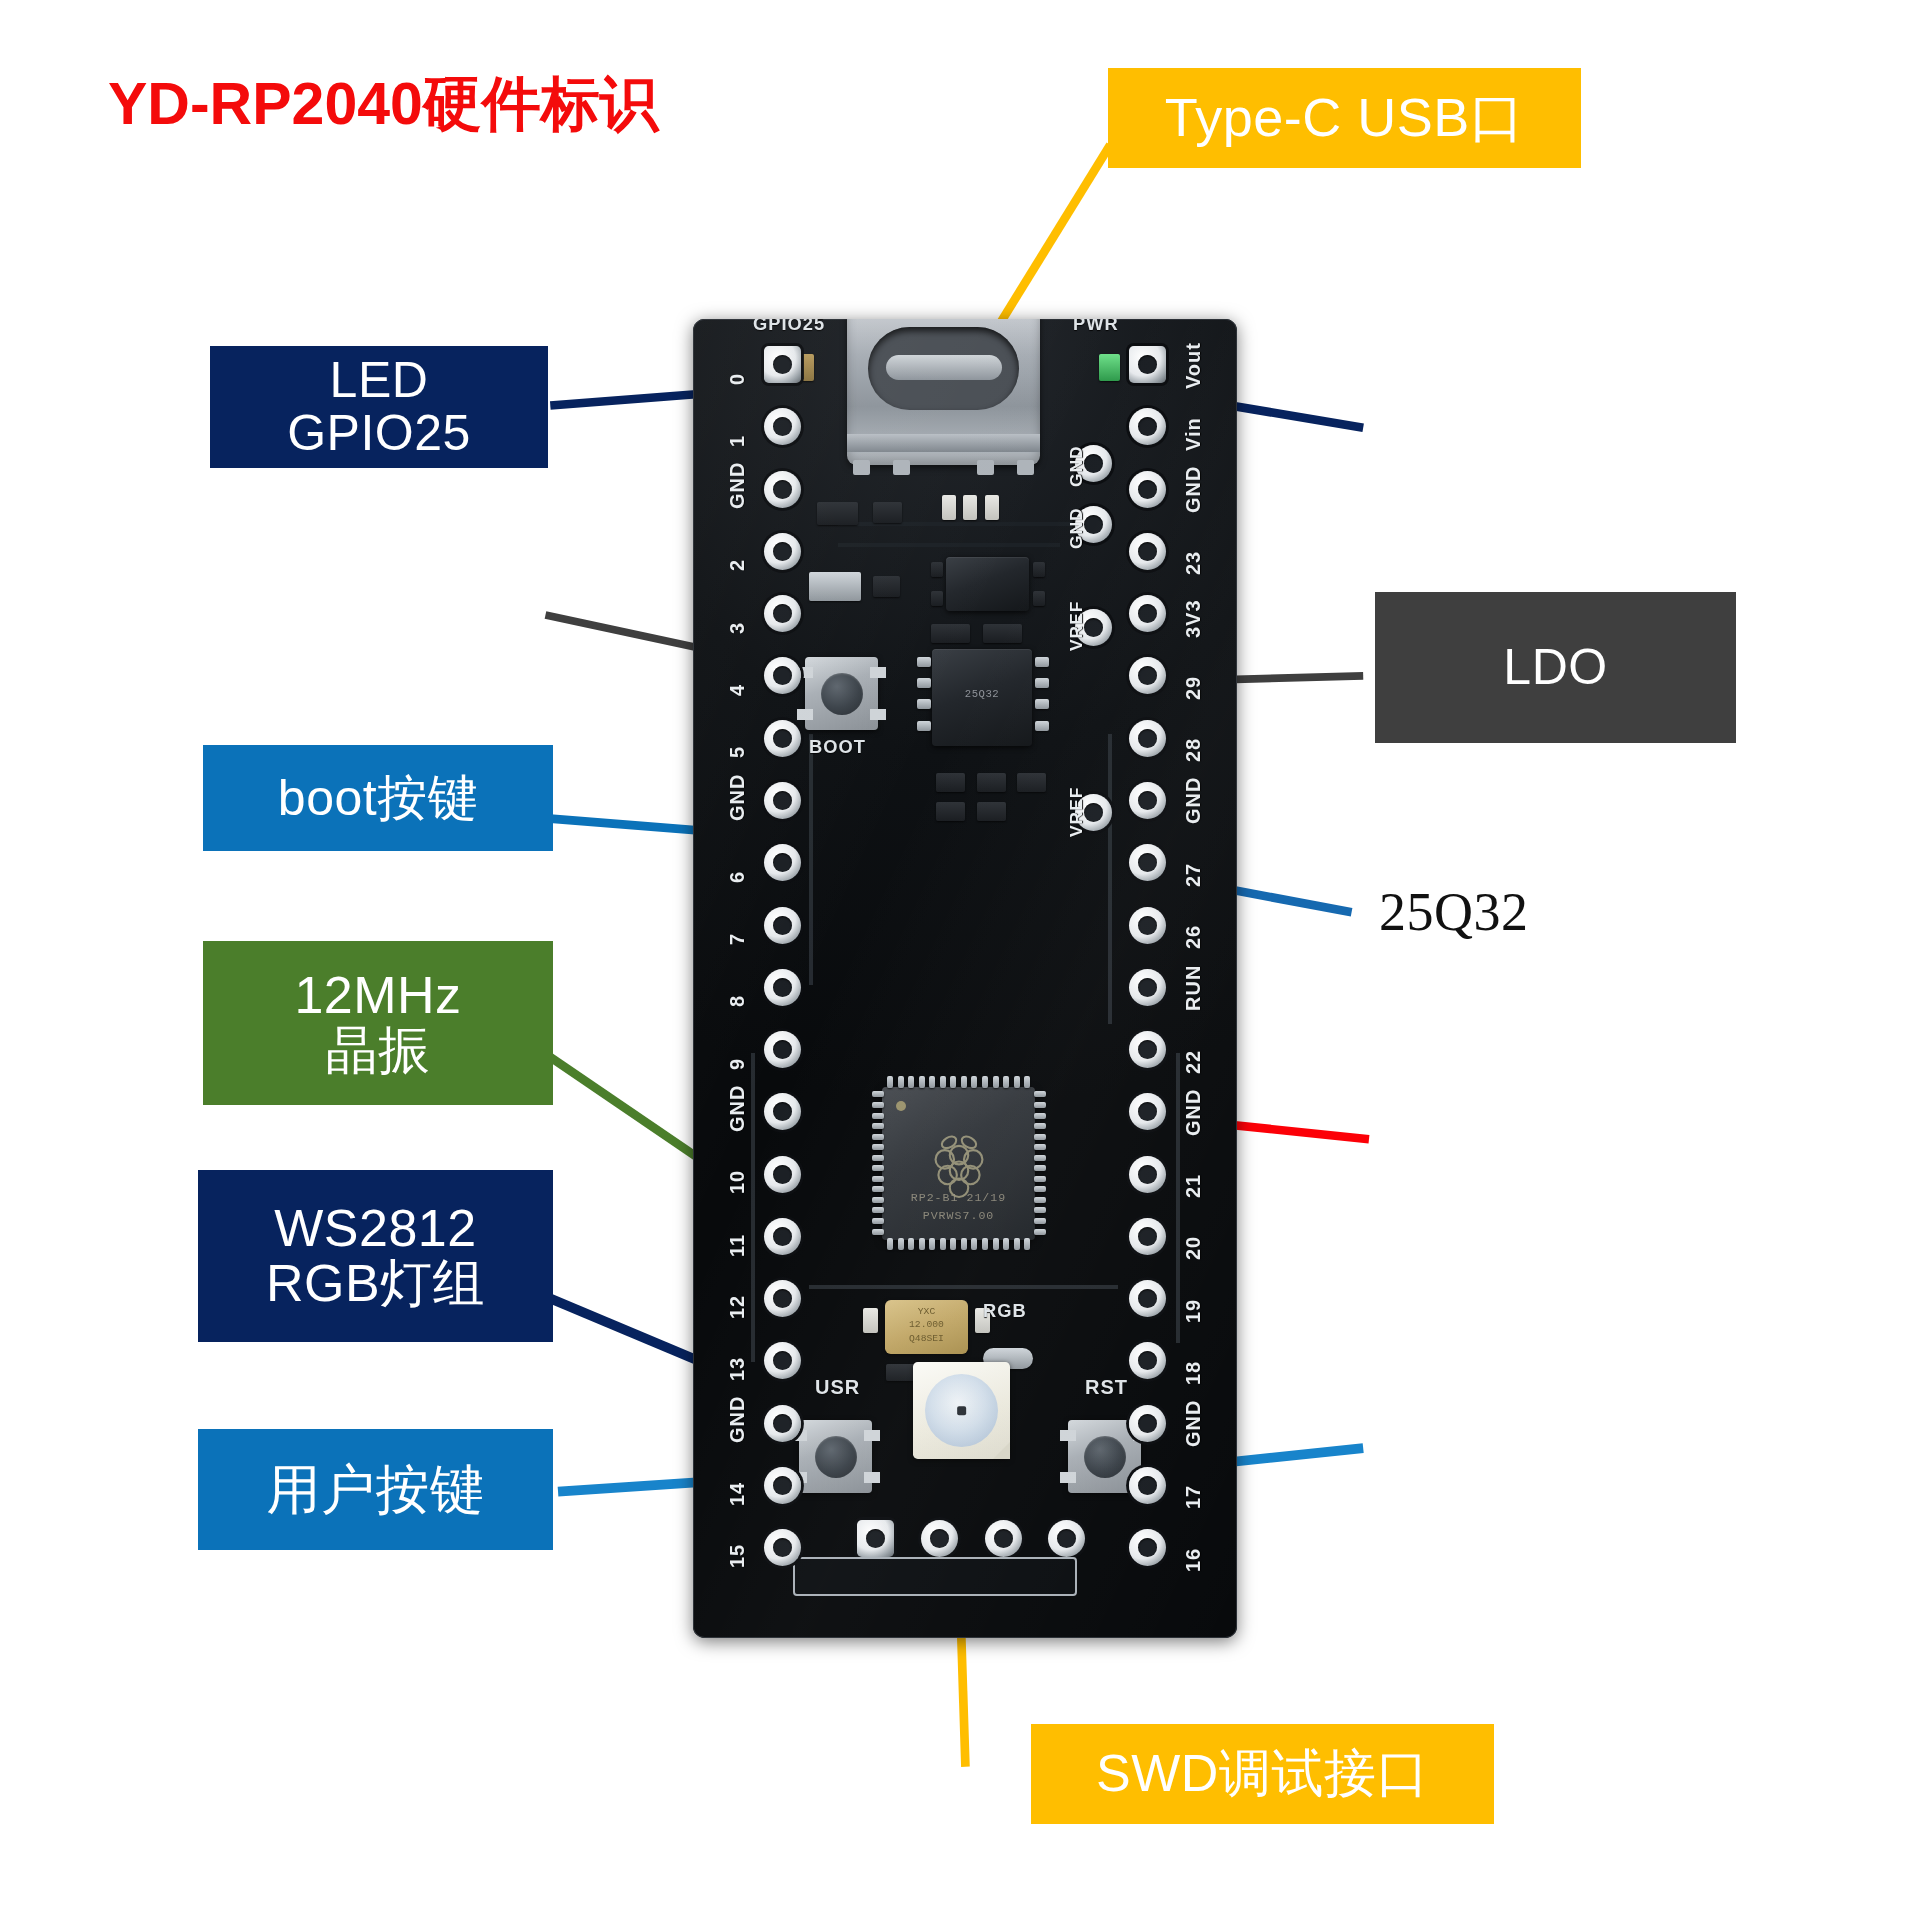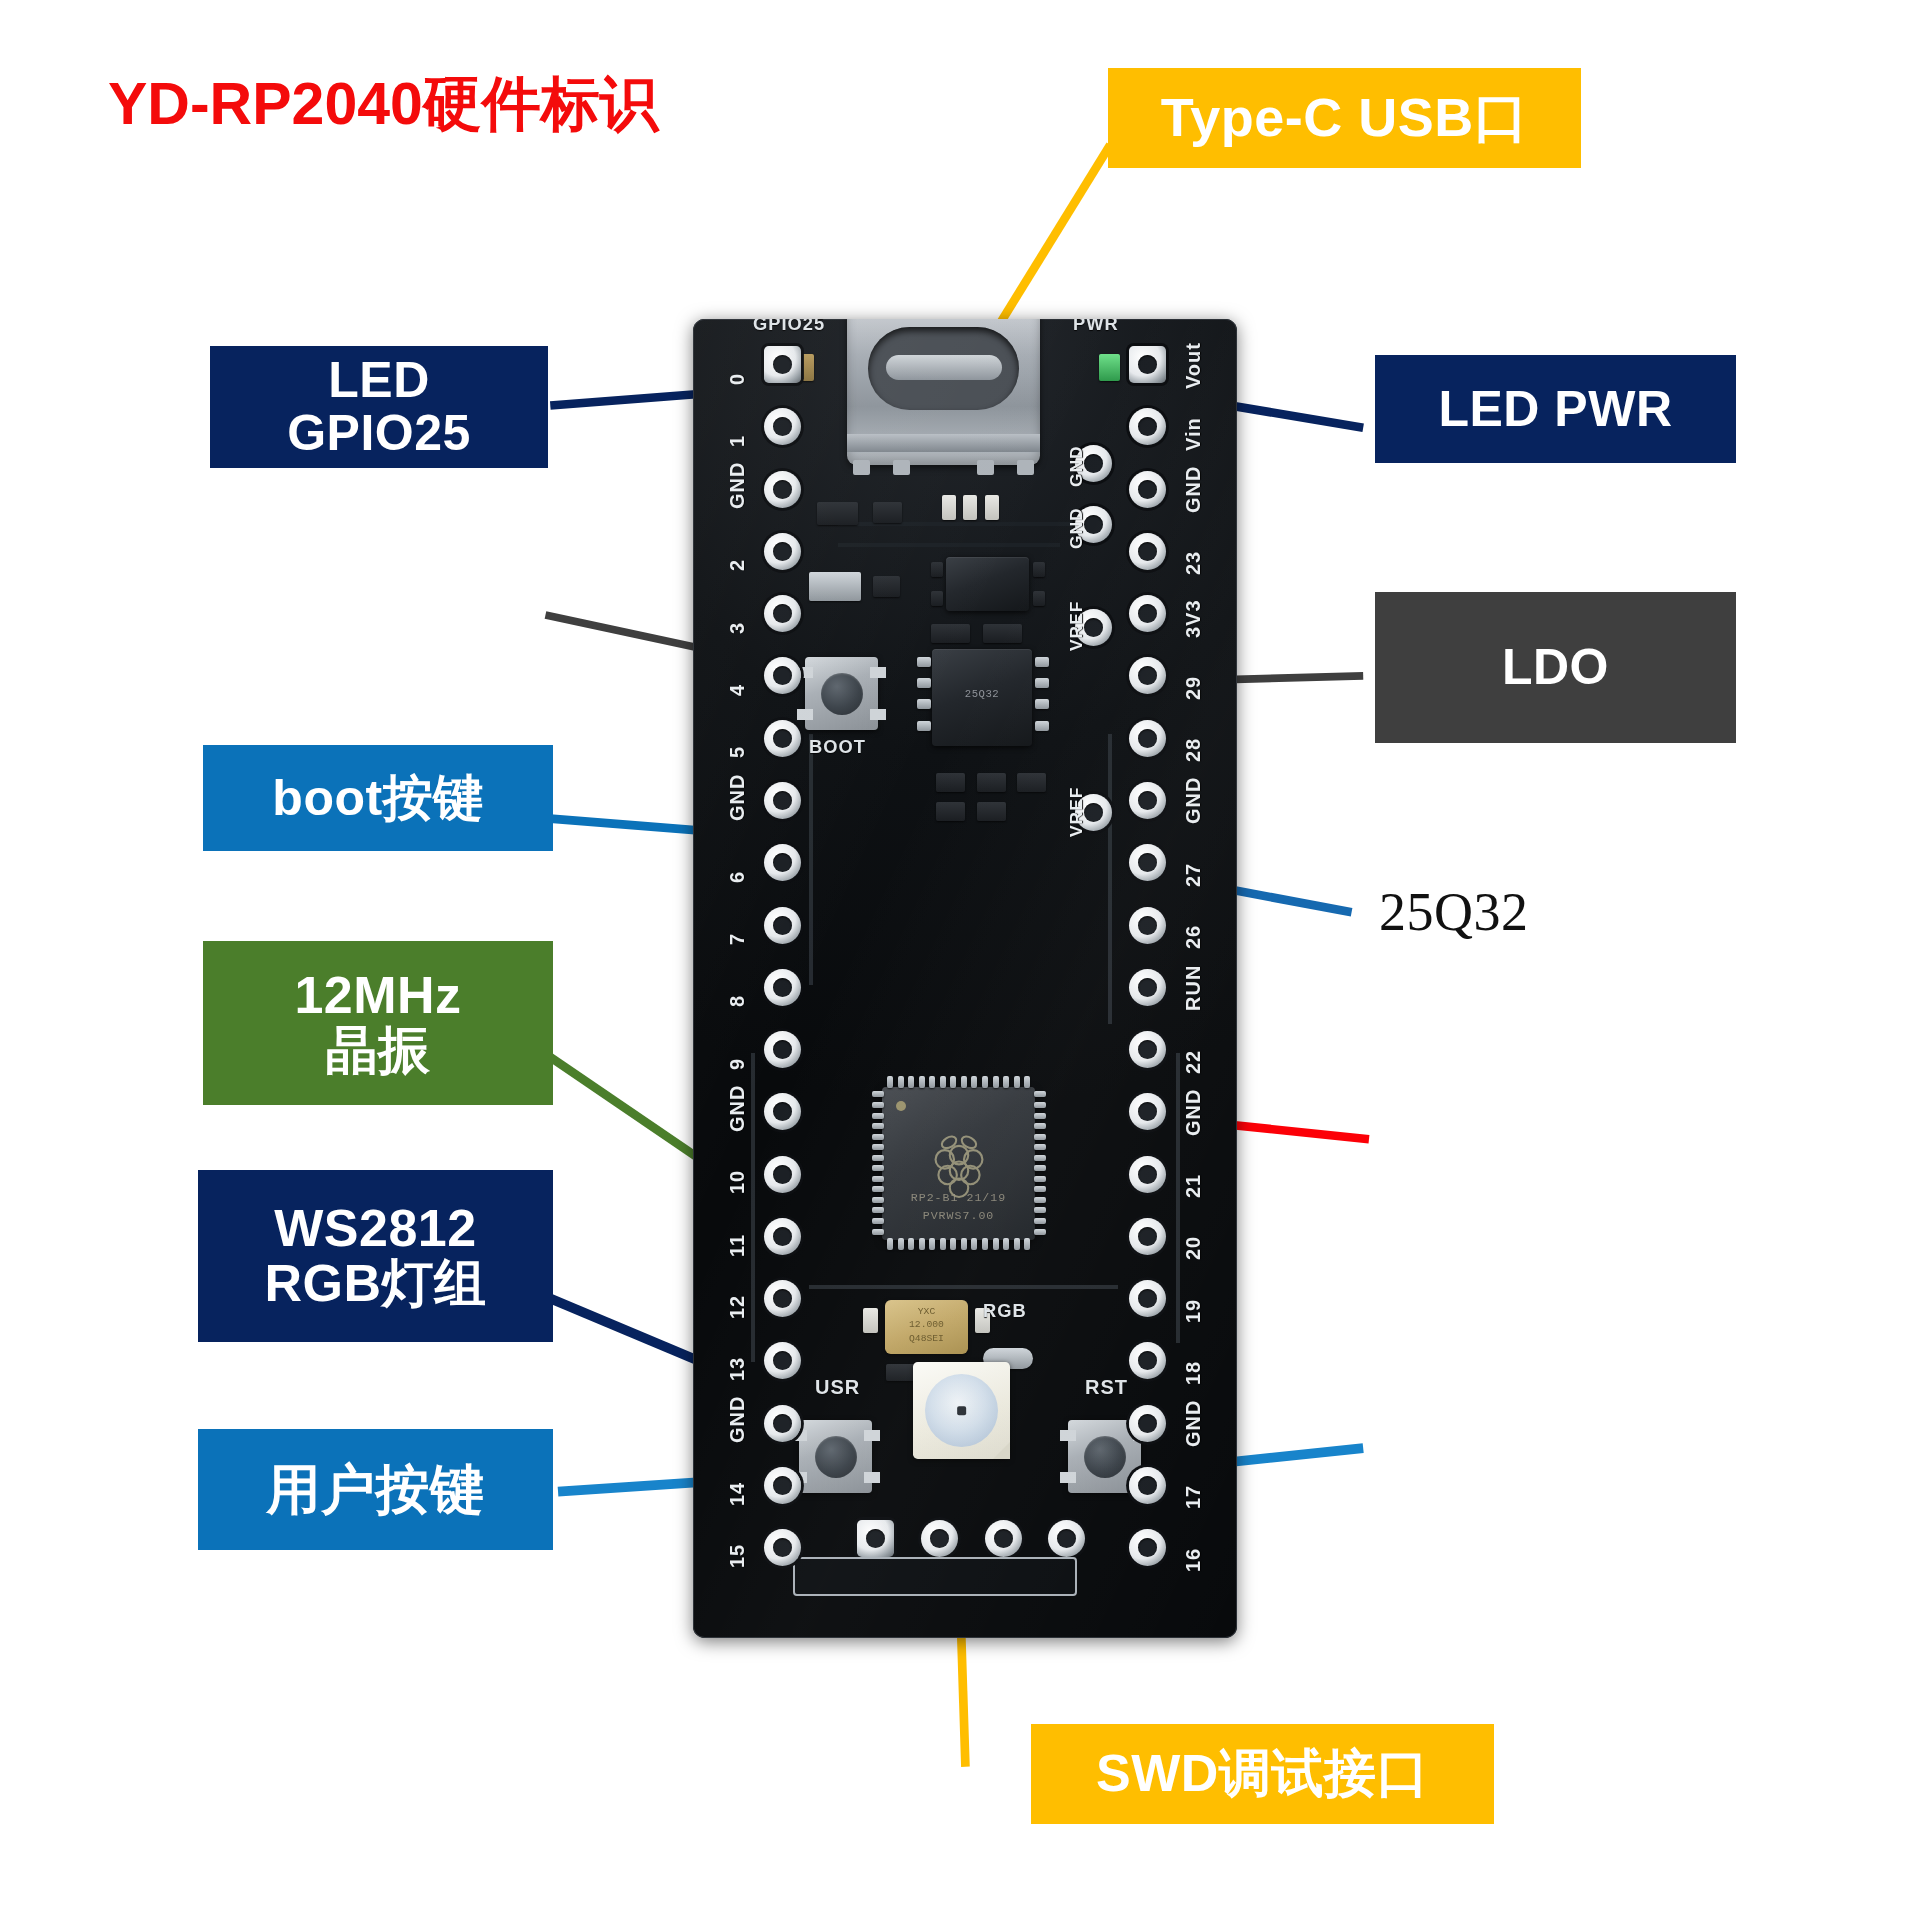--- a/index.html
+++ b/index.html
@@ -13,21 +13,21 @@
   .title{
     position:absolute;left:108px;top:75px;
     font-size:59px;font-weight:bold;color:#f40b0b;letter-spacing:0px;
     white-space:nowrap;line-height:1;
   }
 
   
   .label{
     position:absolute;box-sizing:border-box;
     display:flex;flex-direction:column;align-items:center;justify-content:center;
-    color:#ffffff;font-weight:bold;line-height:1.06;text-align:center;
+    color:#ffffff;font-weight:normal;line-height:1.06;text-align:center;
     white-space:nowrap;letter-spacing:0.5px;
   }
   .label .ln{display:block;}
   .label.plain{color:#111111;font-family:"Liberation Serif","DejaVu Serif",serif;font-weight:normal;background:transparent;}
 
   
   #leaders{position:absolute;left:0;top:0;width:1927px;height:1927px;}
 
   
   .board{
@@ -580,23 +580,20 @@
 
   <div class="label" style="left:1108px;top:68px;width:473px;height:100px;font-size:54px;background:#ffbe00;">
     <span class="ln">Type-C USB口</span>
   </div>
 
   <div class="label" style="left:210px;top:346px;width:338px;height:122px;font-size:50px;background:#07235e;">
     <span class="ln">LED</span>
     <span class="ln">GPIO25</span>
   </div>
 
-  <div class="label" style="left:1375px;top:355px;width:361px;height:108px;font-size:50px;background:#07235e;">
-    <span class="ln">LED PWR</span>
-  </div>
 
 
   <div class="label" style="left:1375px;top:592px;width:361px;height:151px;font-size:50px;background:#3f3f3f;">
     <span class="ln">LDO</span>
   </div>
 
   <div class="label" style="left:203px;top:745px;width:350px;height:106px;font-size:50px;background:#0b72b9;">
     <span class="ln">boot按键</span>
   </div>
 

